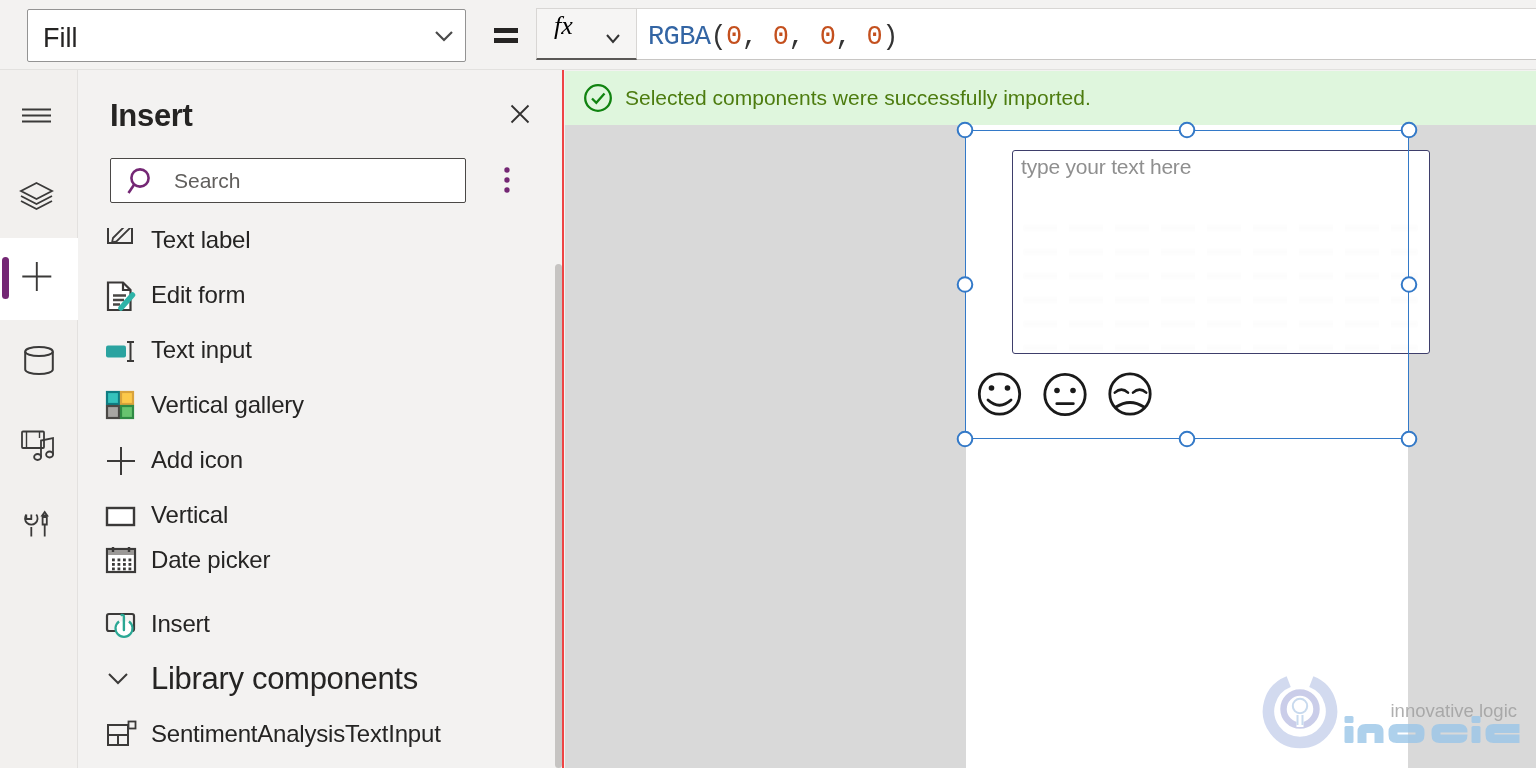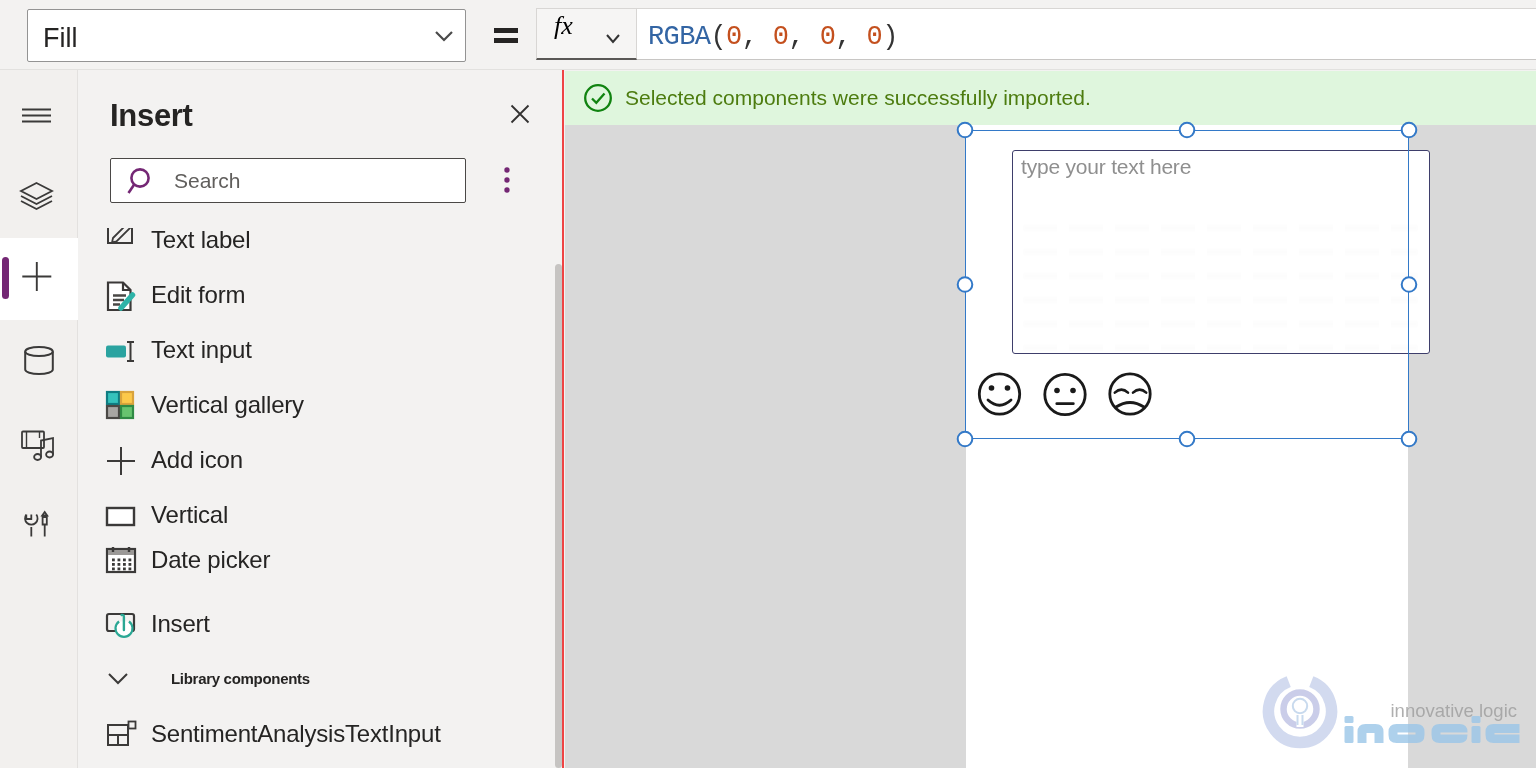--- a/index.html
+++ b/index.html
@@ -180,21 +180,21 @@
         <path d="M15.1 13.5 A8.5 8.5 0 1 0 24.9 13.5" fill="#fff" stroke="#2aa794" stroke-width="2.2"></path>
         <path d="M19.9 22 L19.9 9 Q19.9 6.4 17.6 7.0" fill="none" stroke="#2aa794" stroke-width="2.4" stroke-linecap="round"></path>
       </svg>
       <div class="rlabel">Insert</div>
     </div>
 
     <div class="row" style="top:422.5px;">
       <svg class="ricon" style="left:28px;top:20px;" width="24" height="16" viewBox="0 0 24 16">
         <path d="M3 3 L12 12 L21 3" fill="none" stroke="#3b3a39" stroke-width="2"></path>
       </svg>
-      <div class="rlabel" style="font-weight:bold;letter-spacing:-0.3px;font-size:15px;margin-left:20px;">Library components</div>
+      <div class="rlabel" style="font-weight:normal;letter-spacing:-0.3px;font-size:31px;">Library components</div>
     </div>
 
     <div class="row" style="top:477.5px;">
       <svg class="ricon" width="34" height="34" viewBox="0 0 34 34">
         <path d="M4 7 H24 V27 H4 Z M4 17 H24 M14 17 V27" fill="none" stroke="#3b3a39" stroke-width="2"></path>
         <rect x="24.5" y="3.5" width="7" height="7" fill="none" stroke="#3b3a39" stroke-width="1.8"></rect>
       </svg>
       <div class="rlabel">SentimentAnalysisTextInput</div>
     </div>
   </div>

